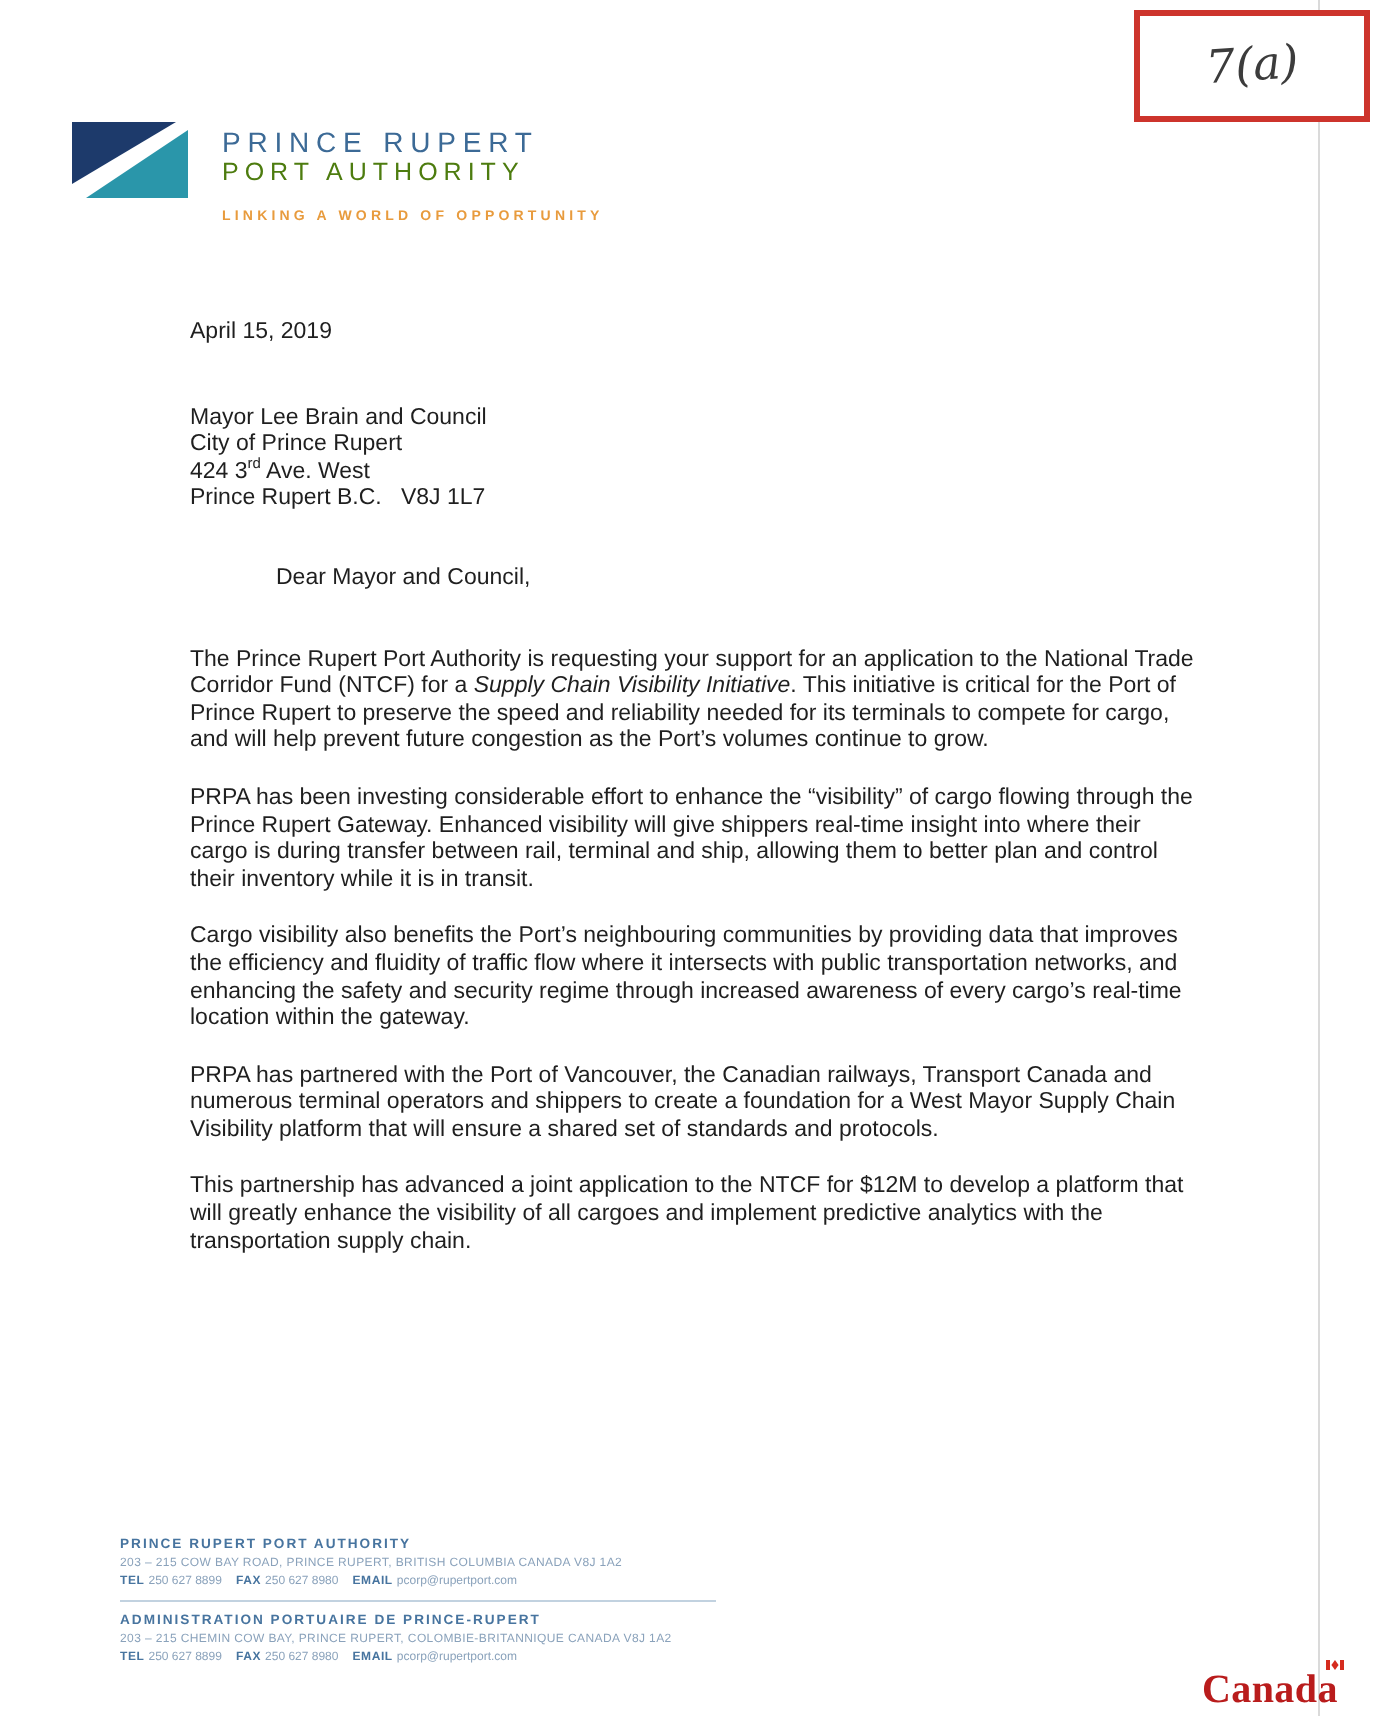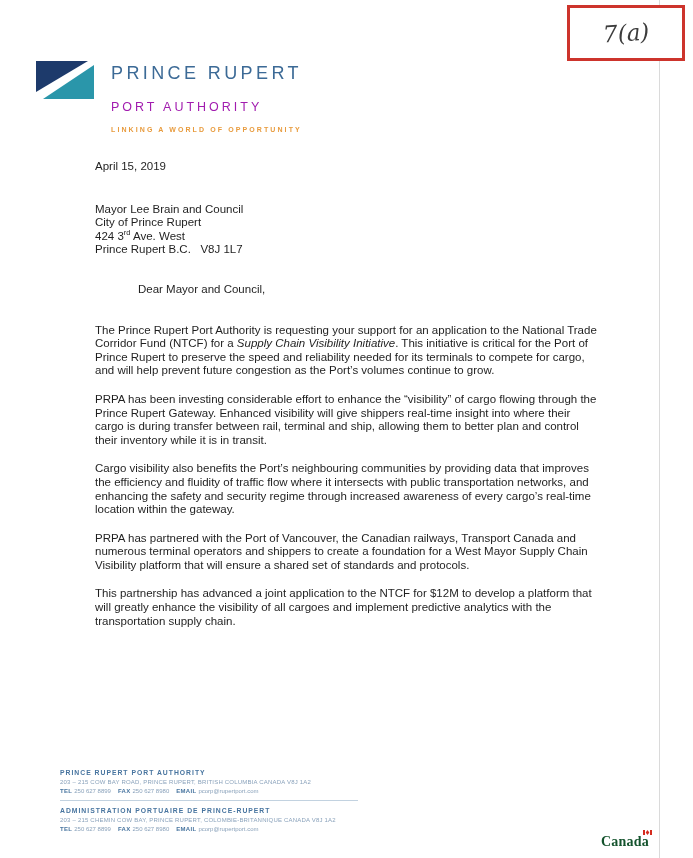--- a/index.html
+++ b/index.html
@@ -19,22 +19,22 @@
     display:flex; align-items:center; justify-content:center;
   }
   .handwriting {
     font-family:"DejaVu Serif", serif; font-style:italic;
     font-size:23px; color:#3c3c3c; transform:rotate(-4deg);
   }
 
   
   .logo { position:absolute; left:36px; top:61px; display:flex; gap:17px; align-items:flex-start; }
   .flag-svg { display:block; flex:0 0 auto; }
-  .logo-line1 { font-size:18px; letter-spacing:3.4px; color:#3c6a96; margin-top:2px; }
-  .logo-line2 { font-size:12.5px; letter-spacing:3px;   color:#a21caf; margin-top:16px; }
+  .logo-line1 { font-size:14px; letter-spacing:3.4px; color:#3c6a96; margin-top:2px; }
+  .logo-line2 { font-size:12.5px; letter-spacing:3px;   color:#4d7c0f; margin-top:0; }
   .logo-tagline { font-size:7px; font-weight:bold; letter-spacing:2.1px; color:#e89b3d; margin-top:12px; }
 
   
   .letter { position:absolute; left:95px; top:160px; width:505px; font-size:11.5px; line-height:13.6px; color:#1f1f1f; }
   .date { margin:0 0 29px 0; }
   .recipient { margin:0 0 26px 0; }
   .salutation { margin:0 0 27px 0;padding-left:43px; }
   .para { margin:0 0 15px 0; }
   sup { font-size:7.5px; line-height:0; vertical-align:super; }
   em { font-style:italic; }
@@ -45,21 +45,21 @@
   .f-addr { font-size:6px; color:#8aa2bb; letter-spacing:0.2px; margin-top:3px; }
   .f-contact { font-size:6px; color:#8aa2bb; margin-top:3px; }
   .f-contact b { color:#47749f; font-weight:bold; margin-right:2px; letter-spacing:0.3px; }
   .f-contact span.val { margin-right:7px; }
   .f-divider { width:298px; height:1px; background:#c2d2e0; margin:6px 0; }
 
   
   .canada {
     position:absolute; left:601px; top:834px;
     font-family:"Liberation Serif", serif; font-weight:bold;
-    font-size:14px; color:#14532d; letter-spacing:0.2px;
+    font-size:20px; color:#b91c1c; letter-spacing:0.2px;
   }
   .flag-mini { position:absolute; right:-3px; top:-4px; }
 </style>
 </head>
 <body>
 
 <div class="page">
 
   <div class="scan-edge"></div>
 

